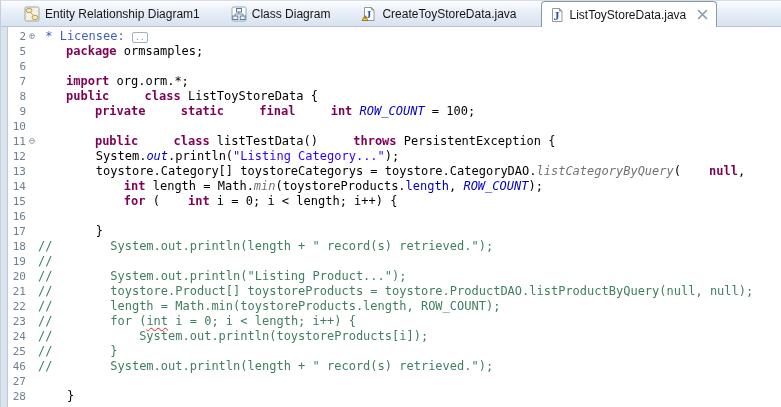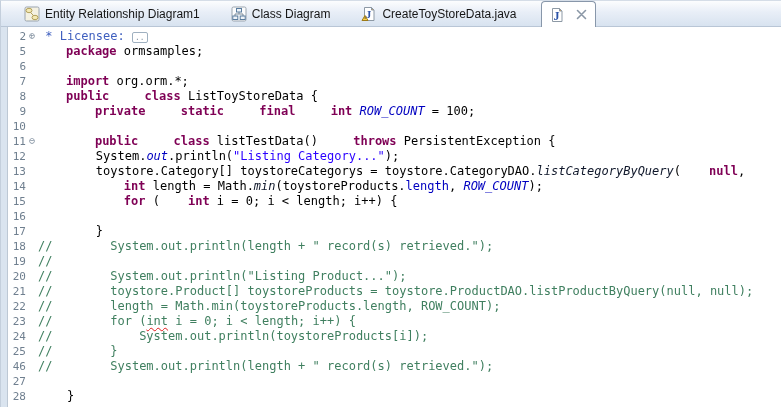--- a/index.html
+++ b/index.html
@@ -37,21 +37,21 @@
   .code{white-space:pre;color:#000;}
   
   .sg-p{color:#000;}
   .sg-k{color:#7f0055;font-weight:bold;padding-left:28px;}
   .sg-s{color:#2a00ff;}
   .sg-c{color:#3f7f5f;}
   .sg-j{color:#3f5fbf;}
   .sg-f{color:#0000c0;}
   .sg-sf{color:#0000c0;font-style:italic;}
   .sg-ct{color:#0000c0;font-style:italic;font-weight:normal;}
-  .sg-sm{color:#0f172a;font-style:italic;}
+  .sg-sm{color:#737373;font-style:italic;}
   .sg-csq{color:#3f7f5f;text-decoration:underline;text-decoration-style:wavy;
           text-decoration-color:#e01b1b;text-decoration-thickness:1px;text-underline-offset:2px;}
   .sg-fb{display:inline-block;box-sizing:border-box;border:1px solid #9fb0c0;border-radius:2px;
          color:#8a97a6;font-size:8px;line-height:8px;height:11px;padding:1px 2px 0 2px;
          vertical-align:0px;background:#fff;}
 </style>
 </head>
 <body>
 
 <div class="window">
@@ -92,20 +92,21 @@
       </svg>
       <span>CreateToyStoreData.java</span>
     </div>
 
     <div class="tab active">
       <svg class="ticon" viewBox="0 0 16 16">
         <path d="M3.5 1.5 h7 l2.5 2.5 v10.5 h-9.5 z" fill="#ffffff" stroke="#8d99a5"></path>
         <path d="M10.5 1.5 l2.5 2.5 h-2.5 z" fill="#e8a33d" stroke="#8d99a5"></path>
         <text x="7.6" y="12.5" font-family="Liberation Serif, serif" font-size="12" font-weight="bold" fill="#2b53a8" text-anchor="middle">J</text>
       </svg>
+      <span>ListToyStoreData.java</span>
       <svg class="closebtn" viewBox="0 0 11 11">
         <path d="M1.5 1.5 L4 4 M7 4 L9.5 1.5 M1.5 9.5 L4 7 M7 7 L9.5 9.5 M4 4 L7 7 M7 4 L4 7" stroke="#8a97a6" stroke-width="1.6" fill="none" stroke-linecap="round"></path>
       </svg>
     </div>
 
   </div>
 
   <div class="editor">
     <div class="ruler"></div>
     <div class="code-pane" id="code-pane">

